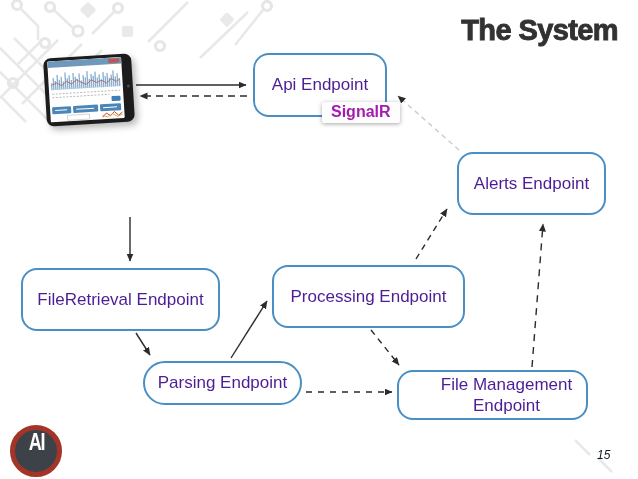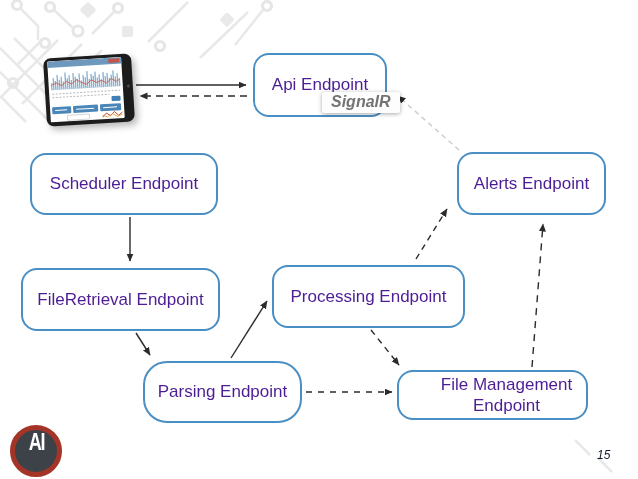--- a/index.html
+++ b/index.html
@@ -21,30 +21,29 @@
     position:absolute;display:flex;align-items:center;justify-content:center;
     border:2px solid #4a8fc4;border-radius:16px;background:#ffffff;
     color:#4c1d95;font-size:17px;text-align:center;line-height:1.25;
     box-sizing:border-box;padding:2px 8px;
   }
   .node-api{left:253px;top:53px;width:134px;height:64px;}
   .node-scheduler{left:30px;top:153px;width:188px;height:62px;}
   .node-alerts{left:457px;top:152px;width:149px;height:63px;}
   .node-fileretrieval{left:21px;top:268px;width:199px;height:63px;}
   .node-processing{left:272px;top:265px;width:193px;height:63px;}
-  .node-parsing{left:143px;top:361px;width:159px;height:62px;border-radius:24px;}
+  .node-parsing{left:143px;top:361px;width:159px;height:44px;border-radius:24px;}
   .node-filemanagement{left:397px;top:370px;width:191px;height:50px;padding-left:36px;}
 
   
   .signalr{
-    position:absolute;left:322px;top:92px;z-index:5;
-    background:#fdfdfd;color:#737373;font-weight:bold;font-size:16px;
+    position:absolute;left:322px;top:102px;z-index:5;
+    background:#fdfdfd;color:#a21caf;font-weight:bold;font-size:16px;
     padding:1px 9px 2px 9px;border-radius:2px;
     box-shadow:0 1px 4px rgba(0,0,0,0.35);
-    font-style:italic;
   }
 
   
   .tablet{
     position:absolute;left:45px;top:56px;width:88px;height:68px;
     background:#1c1c1c;border-radius:7px;transform:rotate(-3.5deg);
     box-shadow:3px 4px 7px rgba(0,0,0,0.28);
   }
   .tablet .screen{position:absolute;left:4px;top:3px;width:74px;height:61px;background:#fff;border-radius:1px;overflow:hidden;}
   .tablet .camera{position:absolute;right:3px;top:31px;width:3px;height:3px;border-radius:50%;background:#4a4a4a;}
@@ -94,20 +93,21 @@
       <circle cx="160" cy="46" r="4.5"></circle>
       <circle cx="267" cy="6" r="4.5"></circle>
     </g>
     <g fill="#e9e9e9">
       <rect x="82" y="4" width="12" height="12" rx="2" transform="rotate(45 88 10)"></rect>
       <rect x="122" y="26" width="11" height="11" rx="2"></rect>
       <rect x="222" y="14" width="11" height="11" rx="2" transform="rotate(45 227 19)"></rect>
     </g>
   </svg>
 
+  <div class="title">The System</div>
 
   <div class="tablet">
     <div class="screen">
       <svg width="74" height="61" viewBox="0 0 74 61">
         <rect x="0" y="0" width="74" height="6.5" fill="#6e99bd"></rect>
         <rect x="61" y="1.2" width="11" height="4" rx="0.8" fill="#c45348"></rect>
         <path stroke="#85aed0" stroke-width="1.3" d="M3,29V22M5,29V17M7,29V20M9,29V14M11,29V19M13,29V16M15,29V21M17,29V12M19,29V18M21,29V15M23,29V20M25,29V13M27,29V17M29,29V19M31,29V14M33,29V21M35,29V16M37,29V18M39,29V12M41,29V20M43,29V15M45,29V17M47,29V13M49,29V19M51,29V16M53,29V21M55,29V14M57,29V18M59,29V15M61,29V20M63,29V17M65,29V13M67,29V19M69,29V16M71,29V21"></path>
         <polyline fill="none" stroke="#c0564a" stroke-width="0.8" points="3,24 8,22 13,25 18,21 23,24 28,20 33,23 38,25 43,21 48,24 53,22 58,25 63,21 68,24 71,22"></polyline>
         <path stroke="#b9b9b9" stroke-width="1" stroke-dasharray="2,1.5" d="M3,33 H71 M3,36.5 H60"></path>
         <rect x="62" y="38.5" width="9" height="5" rx="1" fill="#3f7fb5"></rect>
@@ -141,23 +141,20 @@
       <line x1="306" y1="392" x2="392" y2="392" stroke-dasharray="6,6" marker-end="url(#ah)"></line>
       <line x1="371" y1="330" x2="399" y2="365" stroke-dasharray="6,5" marker-end="url(#ah)"></line>
       <line x1="532" y1="367" x2="543" y2="224" stroke-dasharray="7,6" marker-end="url(#ah)"></line>
       <line x1="459" y1="150" x2="398" y2="96" stroke="#cccccc" stroke-dasharray="5,4" marker-end="url(#ah)"></line>
     </g>
   </svg>
 
   <div class="node node-api">
     <span>Api Endpoint</span>
   </div>
-  <div class="node node-scheduler">
-    <span>Scheduler Endpoint</span>
-  </div>
   <div class="node node-alerts">
     <span>Alerts Endpoint</span>
   </div>
   <div class="node node-fileretrieval">
     <span>FileRetrieval Endpoint</span>
   </div>
   <div class="node node-processing">
     <span>Processing Endpoint</span>
   </div>
   <div class="node node-parsing">

